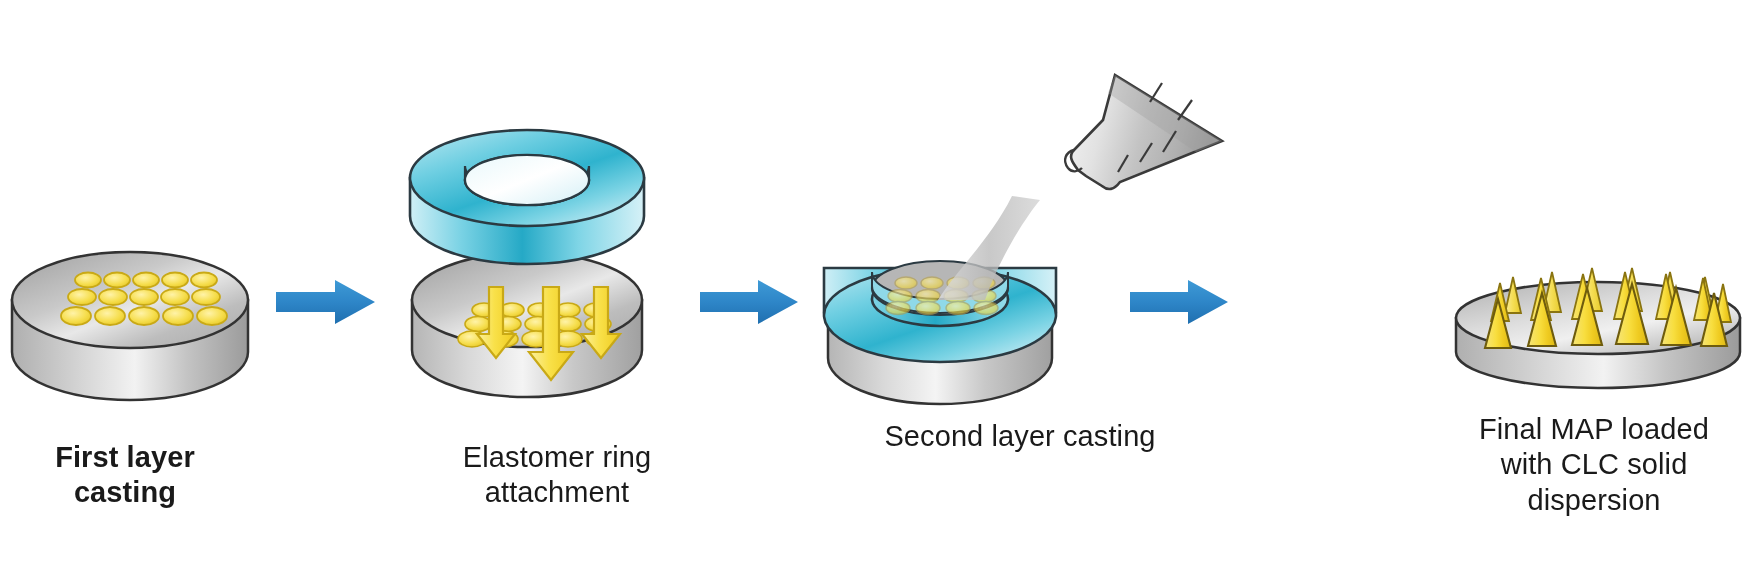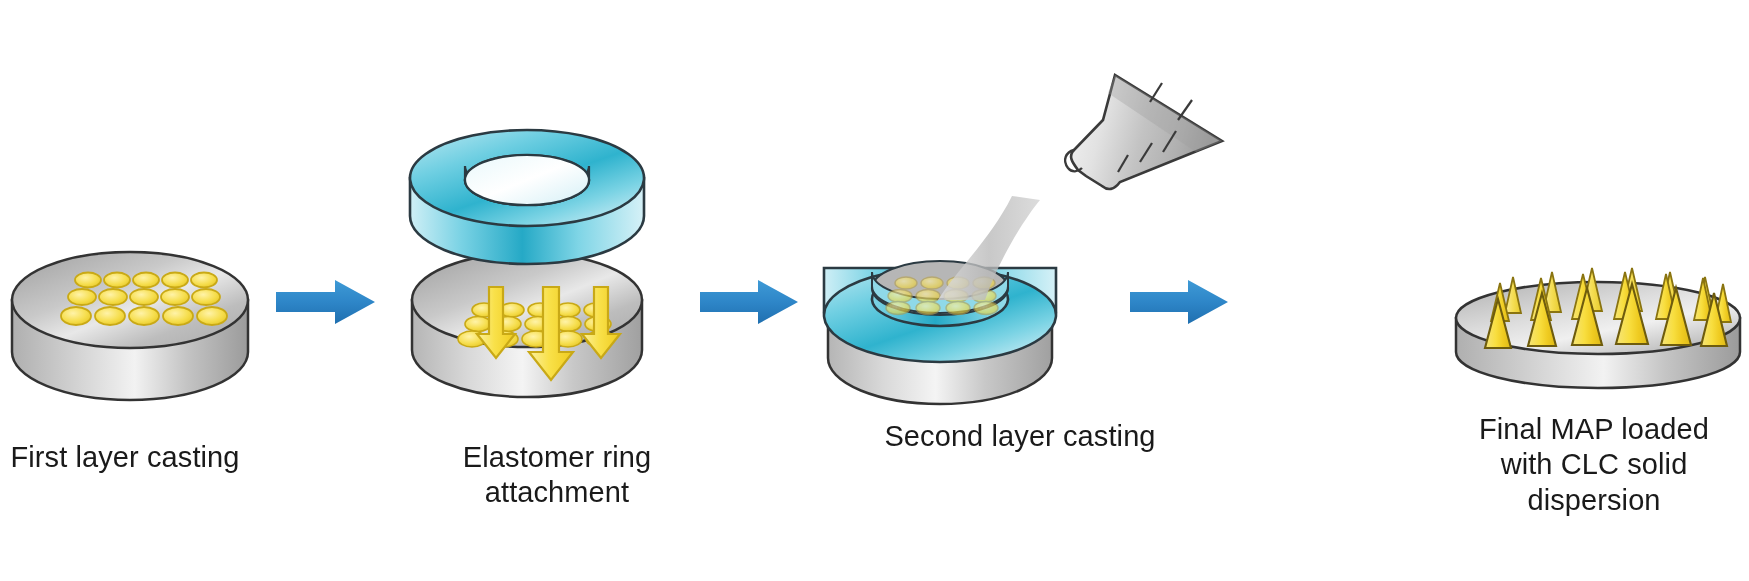--- a/index.html
+++ b/index.html
@@ -24,21 +24,21 @@
   .step-label {
     position: absolute;
     text-align: center;
     color: #1a1a1a;
     font-size: 29px;
     line-height: 1.22;
     font-family: "Liberation Sans", sans-serif;
     white-space: pre-line;
     letter-spacing: 0.1px;
   }
-  #label-0 { left: 0px;    top: 440px; width: 250px; }
+  #label-0 { left: 0px;    top: 440px; width: 250px; font-weight: bold; }
   #label-1 { left: 398px;  top: 440px; width: 318px; }
   #label-2 { left: 800px;  top: 419px; width: 440px; }
   #label-3 { left: 1374px; top: 412px; width: 440px; }
 </style>
 </head>
 <body>
 
 <svg id="diagram" viewBox="0 0 1749 581" xmlns="http://www.w3.org/2000/svg">
   <defs>
 

